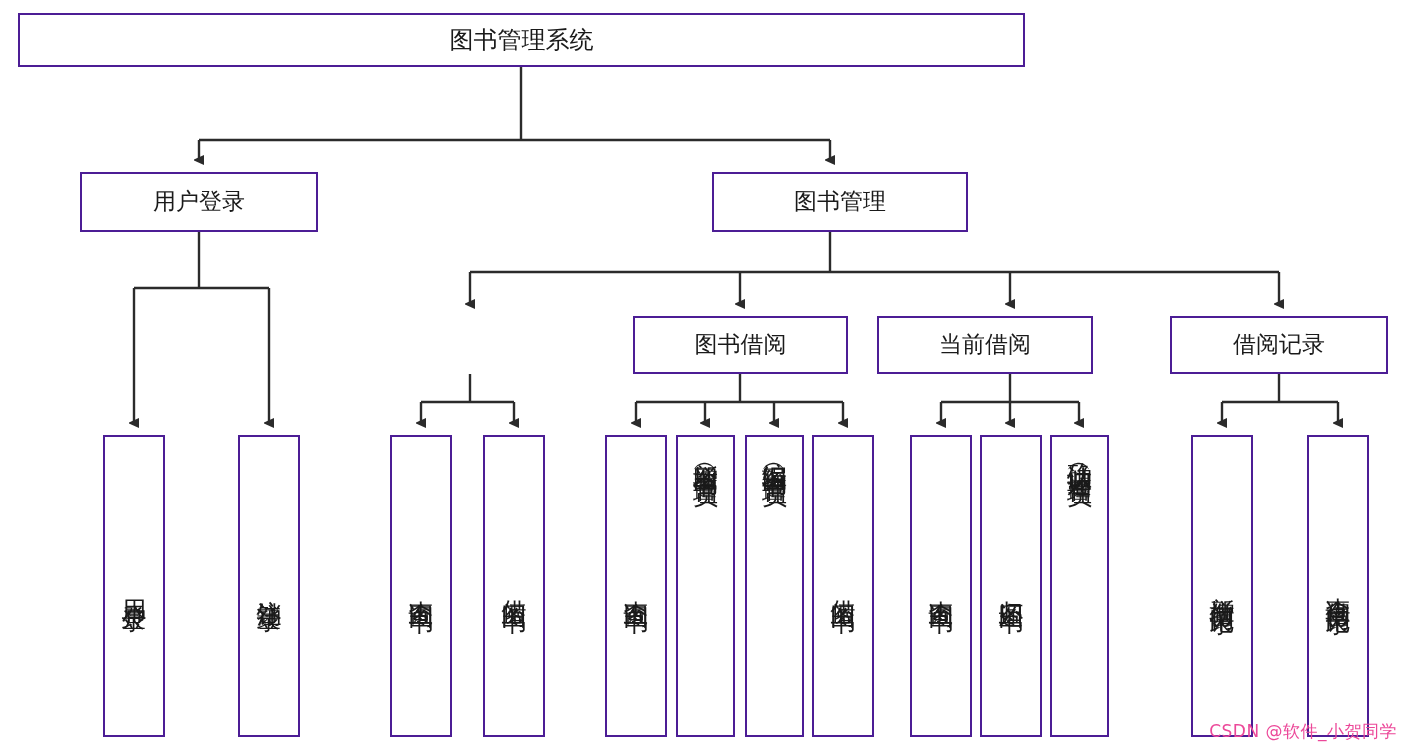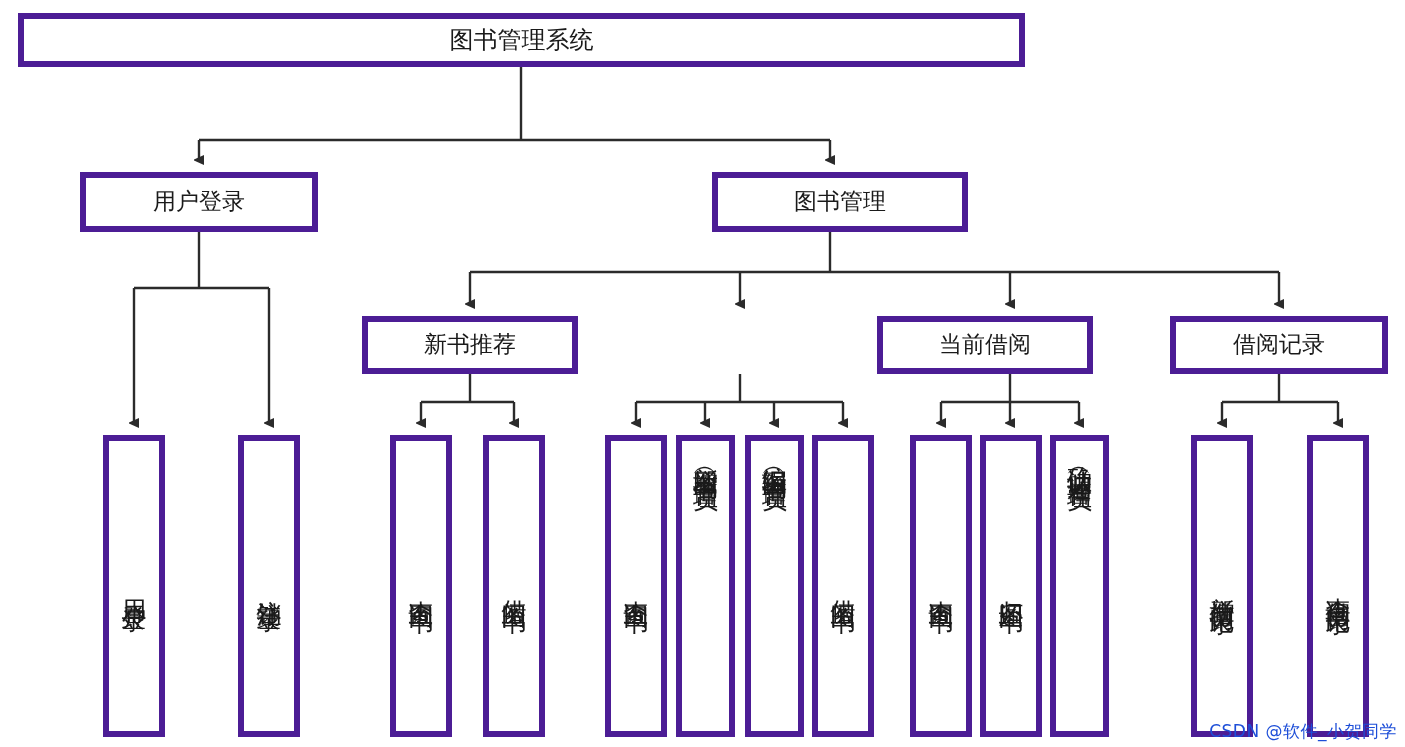--- a/index.html
+++ b/index.html
@@ -22,21 +22,21 @@
     left: 0;
     top: 0;
     width: 1405px;
     height: 747px;
     pointer-events: none;
   }
   .node {
     position: absolute;
     box-sizing: border-box;
     background: #ffffff;
-    border: 6px solid #4c1d95;
+    border: 2px solid #4c1d95;
     display: flex;
     align-items: center;
     justify-content: center;
     color: #1a1a1a;
     z-index: 2;
   }
   .node-label {
     display: block;
     text-align: center;
     line-height: 1.18;
@@ -64,21 +64,21 @@
     white-space: nowrap;
   }
   .node.vert.tall .node-label {
     align-self: flex-start;
   }
   .watermark {
     position: absolute;
     right: 8px;
     bottom: 4px;
     font-size: 17px;
-    color: #1d4ed8;
+    color: #ec4899;
     letter-spacing: 0.5px;
     z-index: 5;
     white-space: nowrap;
   }
 </style>
 </head>
 <body>
 
 <div id="canvas">
 
@@ -137,24 +137,24 @@
   </div>
 
   <div class="node horiz" style="left:80px; top:172px; width:238px; height:60px;">
     <span class="node-label">用户登录</span>
   </div>
 
   <div class="node horiz" style="left:712px; top:172px; width:256px; height:60px;">
     <span class="node-label">图书管理</span>
   </div>
 
-  <div class="node horiz" style="left:362px; top:316px; width:216px; height:58px;">
-    <span class="node-label">新书推荐</span>
-  </div>
-
+
+  <div class="node horiz" style="left:633px; top:316px; width:215px; height:58px;">
+    <span class="node-label">图书借阅</span>
+  </div>
 
   <div class="node horiz" style="left:877px; top:316px; width:216px; height:58px;">
     <span class="node-label">当前借阅</span>
   </div>
 
   <div class="node horiz" style="left:1170px; top:316px; width:218px; height:58px;align-items:center;">
     <span class="node-label">借阅记录</span>
   </div>
 
   <div class="node vert" style="left:103px; top:435px; width:62px; height:302px;">

